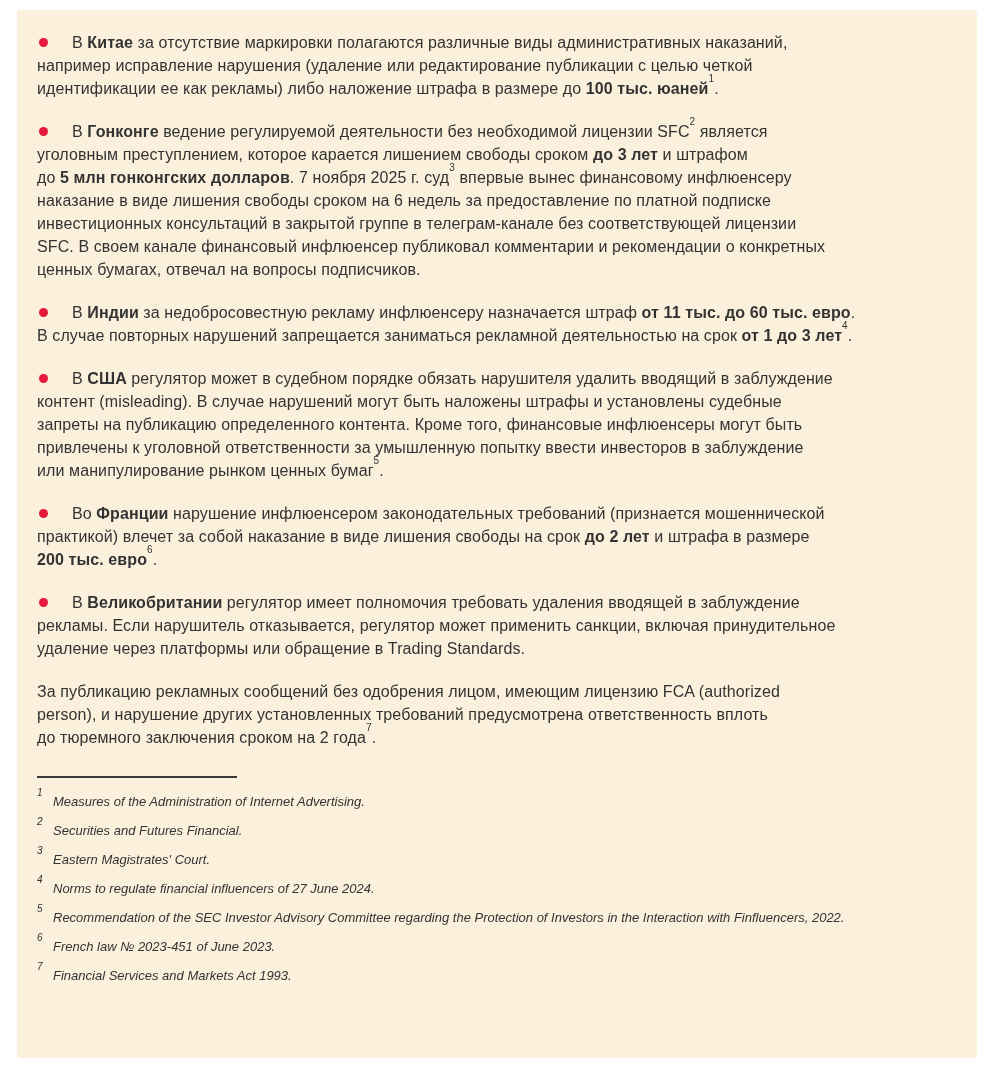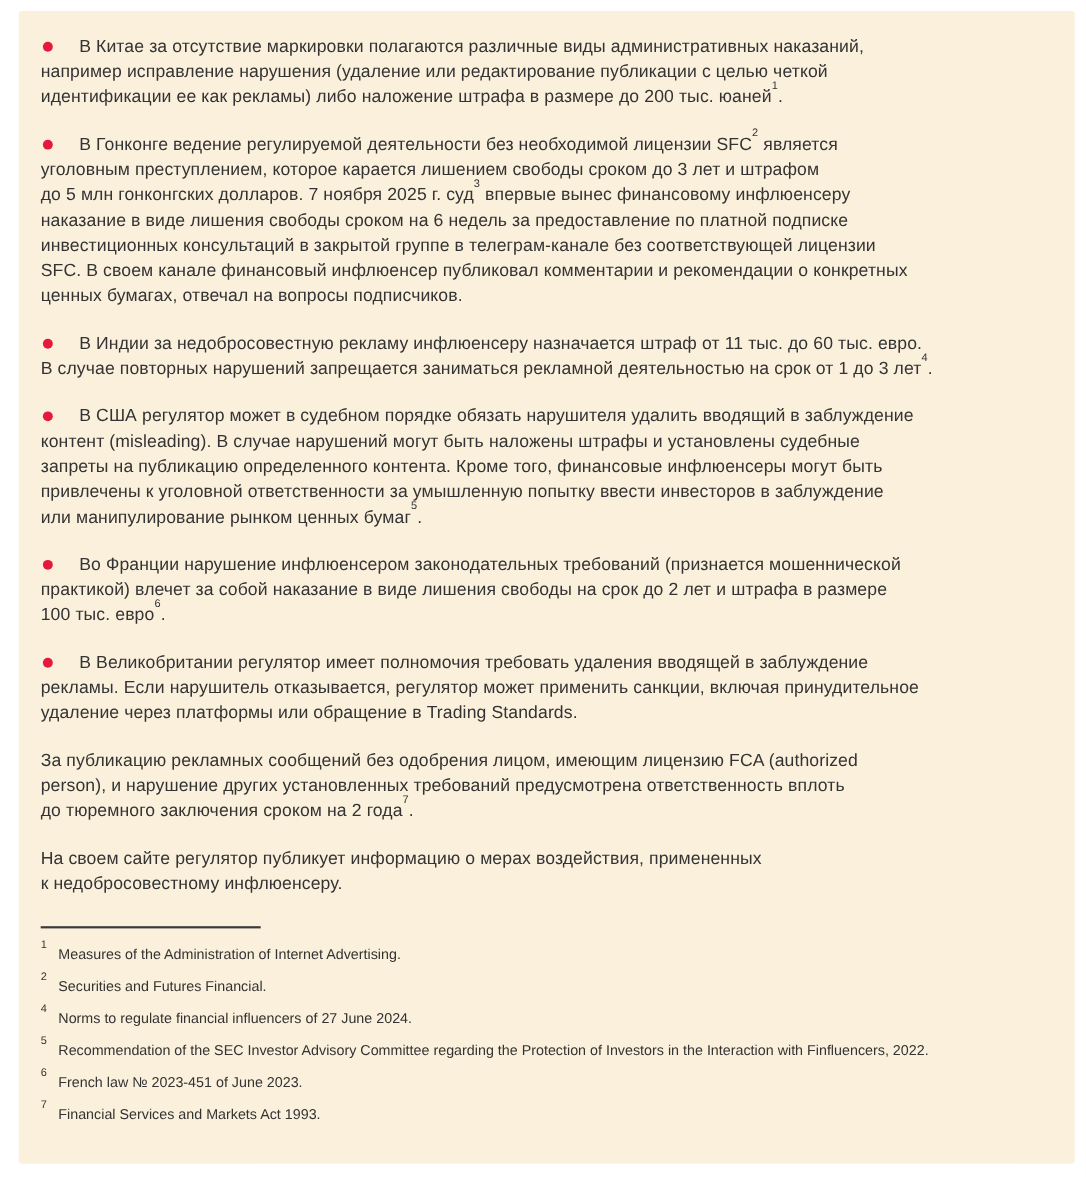--- a/index.html
+++ b/index.html
@@ -43,89 +43,89 @@
   .bullet {
     position: absolute;
     left: 2px;
     top: 7px;
     width: 9px;
     height: 9px;
     border-radius: 50%;
     background: var(--bullet-color, #e4193c);
     text-indent: 0;
   }
-  .para b { font-weight: 400; }
+  .para b { font-weight: 700; }
   .sup {
     font-size: 10px;
     line-height: 0;
     position: relative;
     top: -6px;
     font-weight: 400;
   }
   .divider {
     border: none;
     width: 200px;
     height: 2px;
     background: var(--divider-color, #3a3a3a);
     margin: 27px 0 14px 0;
   }
   .footnote {
     font-size: 13px;
     line-height: 19px;
     margin: 0 0 10px 0;
     color: var(--text-color, #333333);
     white-space: nowrap;
+    font-style: italic;
   }
   .fn-num {
     display: inline-block;
     width: 16px;
     font-size: 10px;
     line-height: 0;
     position: relative;
     top: -5px;
   }
 </style>
 </head>
 <body>
 
 <div class="page">
   <div class="panel">
     <div id="paragraphs">
         <p class="para bulleted"><span class="bullet"></span><span>В </span><b>Китае</b><span> за отсутствие маркировки полагаются различные виды административных наказаний,
 например исправление нарушения (удаление или редактирование публикации с целью четкой
-идентификации ее как рекламы) либо наложение штрафа в размере до </span><b>200 тыс. юаней</b><sup class="sup">1</sup><span>.</span></p>
+идентификации ее как рекламы) либо наложение штрафа в размере до </span><b>100 тыс. юаней</b><sup class="sup">1</sup><span>.</span></p>
         <p class="para bulleted"><span class="bullet"></span><span>В </span><b>Гонконге</b><span> ведение регулируемой деятельности без необходимой лицензии SFC</span><sup class="sup">2</sup><span> является
 уголовным преступлением, которое карается лишением свободы сроком </span><b>до 3 лет</b><span> и штрафом
 до </span><b>5 млн гонконгских долларов</b><span>. 7 ноября 2025 г. суд</span><sup class="sup">3</sup><span> впервые вынес финансовому инфлюенсеру
 наказание в виде лишения свободы сроком на 6 недель за предоставление по платной подписке
 инвестиционных консультаций в закрытой группе в телеграм-канале без соответствующей лицензии
 SFC. В своем канале финансовый инфлюенсер публиковал комментарии и рекомендации о конкретных
 ценных бумагах, отвечал на вопросы подписчиков.</span></p>
         <p class="para bulleted"><span class="bullet"></span><span>В </span><b>Индии</b><span> за недобросовестную рекламу инфлюенсеру назначается штраф </span><b>от 11 тыс. до 60 тыс. евро</b><span>.
 В случае повторных нарушений запрещается заниматься рекламной деятельностью на срок </span><b>от 1 до 3 лет</b><sup class="sup">4</sup><span>.</span></p>
         <p class="para bulleted"><span class="bullet"></span><span>В </span><b>США</b><span> регулятор может в судебном порядке обязать нарушителя удалить вводящий в заблуждение
 контент (misleading). В случае нарушений могут быть наложены штрафы и установлены судебные
 запреты на публикацию определенного контента. Кроме того, финансовые инфлюенсеры могут быть
 привлечены к уголовной ответственности за умышленную попытку ввести инвесторов в заблуждение
 или манипулирование рынком ценных бумаг</span><sup class="sup">5</sup><span>.</span></p>
         <p class="para bulleted"><span class="bullet"></span><span>Во </span><b>Франции</b><span> нарушение инфлюенсером законодательных требований (признается мошеннической
 практикой) влечет за собой наказание в виде лишения свободы на срок </span><b>до 2 лет</b><span> и штрафа в размере
-</span><b>100 тыс. евро</b><sup class="sup">6</sup><span>.</span></p>
+</span><b>200 тыс. евро</b><sup class="sup">6</sup><span>.</span></p>
         <p class="para bulleted"><span class="bullet"></span><span>В </span><b>Великобритании</b><span> регулятор имеет полномочия требовать удаления вводящей в заблуждение
 рекламы. Если нарушитель отказывается, регулятор может применить санкции, включая принудительное
 удаление через платформы или обращение в Trading Standards.</span></p>
         <p class="para"><span>За публикацию рекламных сообщений без одобрения лицом, имеющим лицензию FCA (authorized
 person), и нарушение других установленных требований предусмотрена ответственность вплоть
 до тюремного заключения сроком на 2 года</span><sup class="sup">7</sup><span>.</span></p>
-        <p class="para"><span>На своем сайте регулятор публикует информацию о мерах воздействия, примененных
-к недобросовестному инфлюенсеру.</span></p>
       </div>
     <hr class="divider">
     <div id="footnotes">
         <div class="footnote"><sup class="fn-num">1</sup><span class="fn-text">Measures of the Administration of Internet Advertising.</span></div>
         <div class="footnote"><sup class="fn-num">2</sup><span class="fn-text">Securities and Futures Financial.</span></div>
+        <div class="footnote"><sup class="fn-num">3</sup><span class="fn-text">Eastern Magistrates' Court.</span></div>
         <div class="footnote"><sup class="fn-num">4</sup><span class="fn-text">Norms to regulate financial influencers of 27 June 2024.</span></div>
         <div class="footnote"><sup class="fn-num">5</sup><span class="fn-text">Recommendation of the SEC Investor Advisory Committee regarding the Protection of Investors in the Interaction with Finfluencers, 2022.</span></div>
         <div class="footnote"><sup class="fn-num">6</sup><span class="fn-text">French law № 2023-451 of June 2023.</span></div>
         <div class="footnote"><sup class="fn-num">7</sup><span class="fn-text">Financial Services and Markets Act 1993.</span></div>
       </div>
   </div>
 </div>
 
 </body></html>

